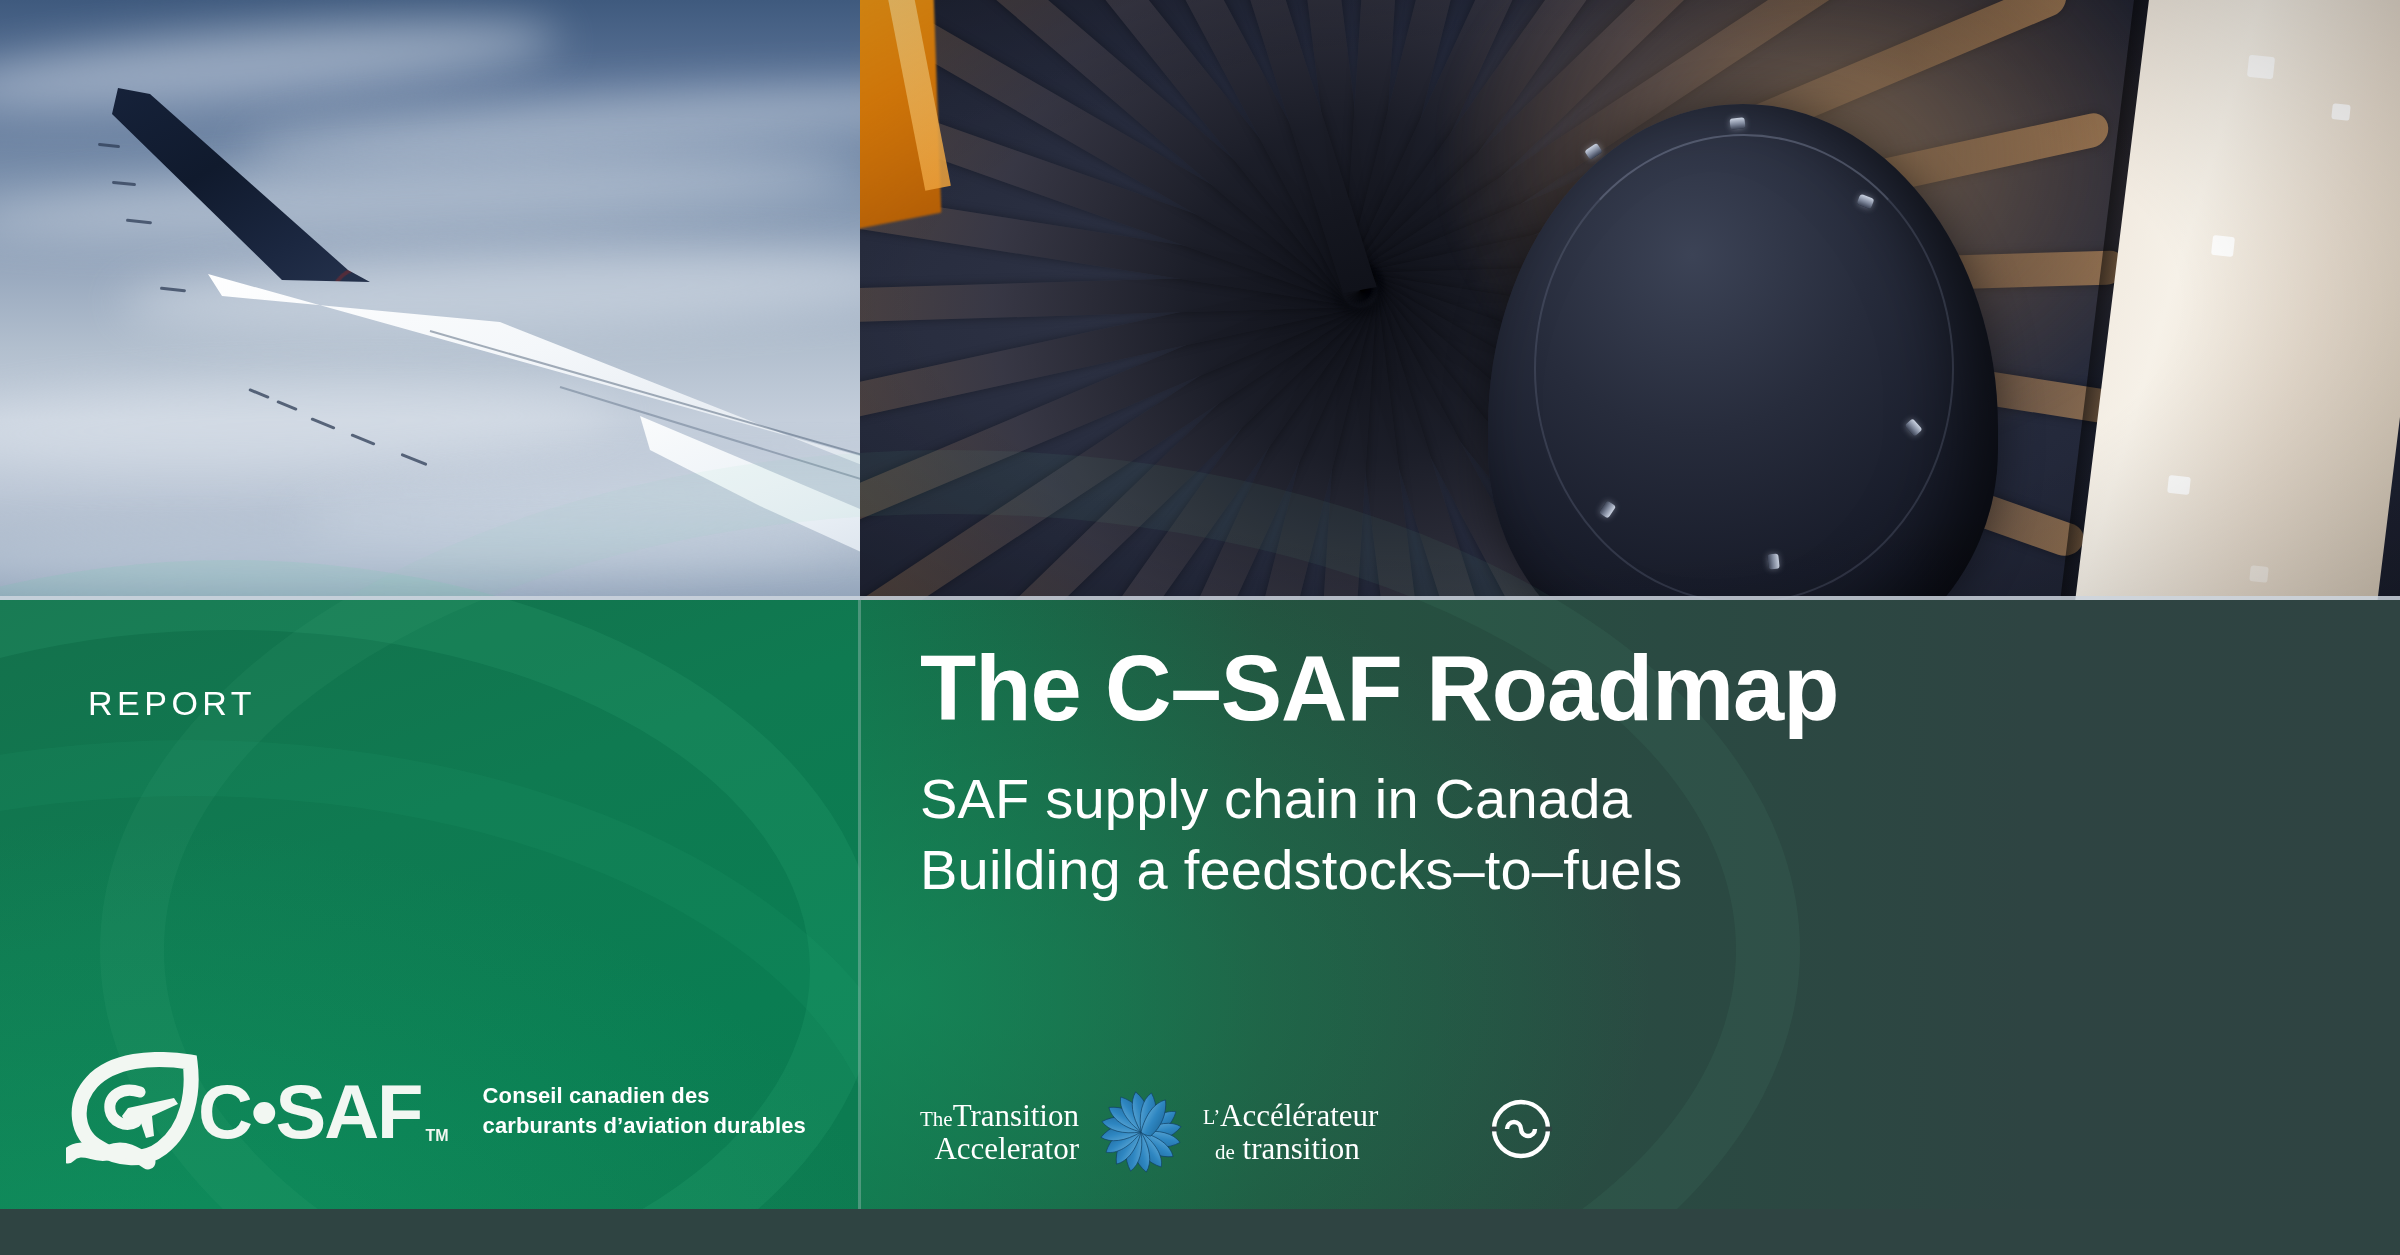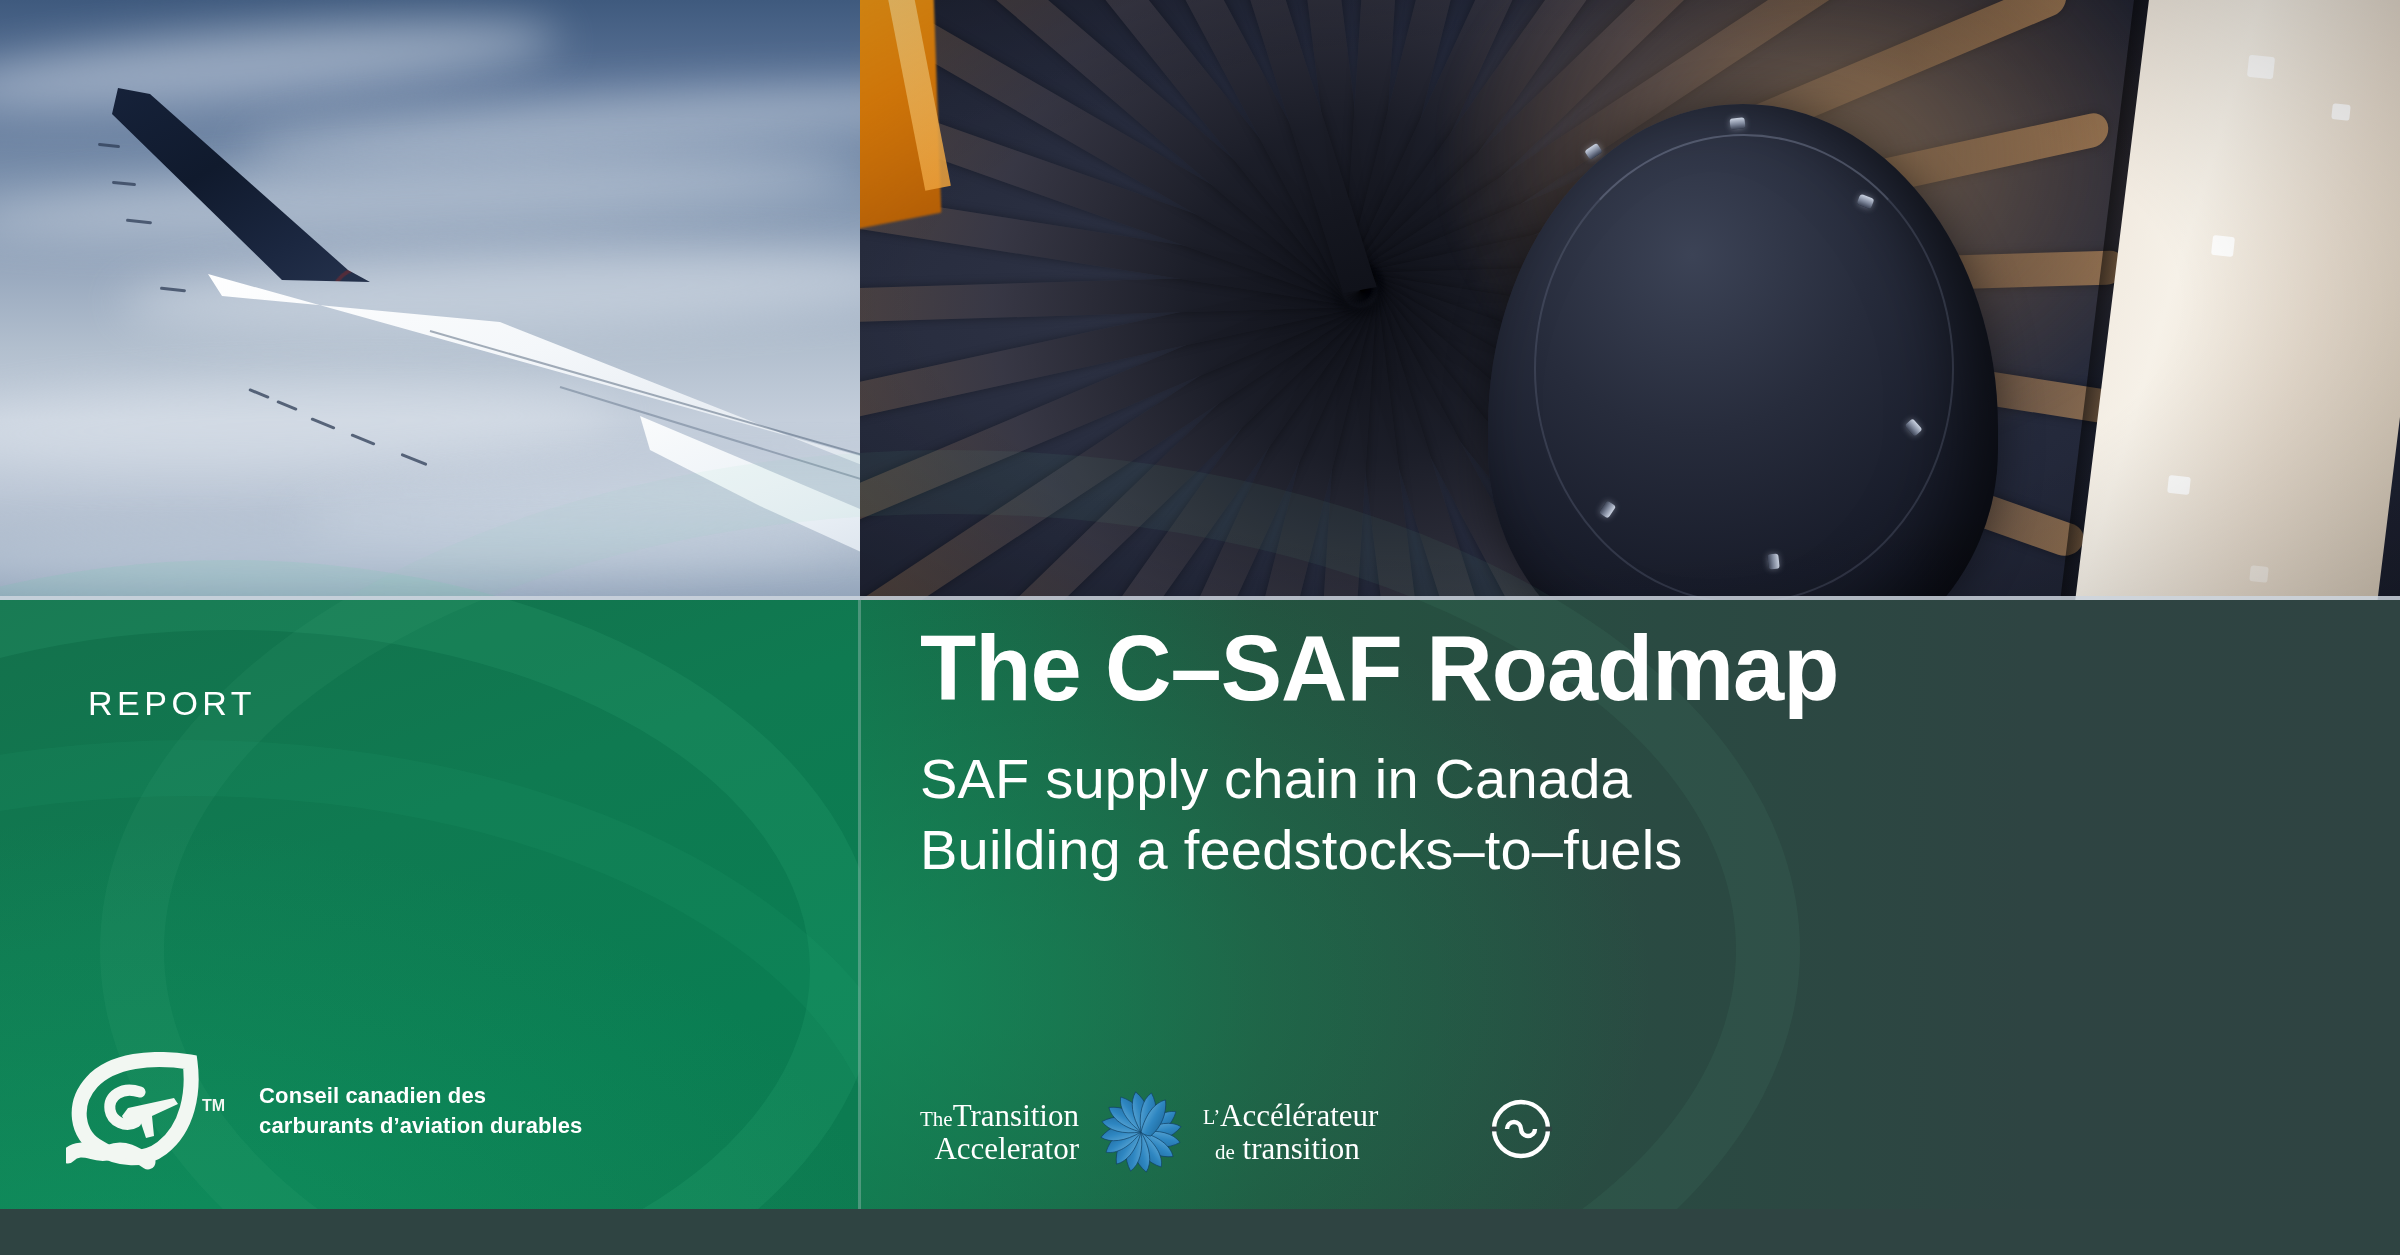--- a/index.html
+++ b/index.html
@@ -120,21 +120,21 @@
   .rsw1 { left:-760px; top:-150px; width:1700px; height:1000px; border:64px solid #74e0b0; }
 
   
   .vdivider { position:absolute; left:858px; top:600px; width:3px; height:655px;
      background:rgba(190,205,205,.35); z-index:7; }
 
   
   .report-kicker { position:absolute; left:88px; top:684px; z-index:10;
      color:#ffffff; font-size:34px; font-weight:400; letter-spacing:4.5px; }
 
-  .title-wrap { position:absolute; left:920px; top:620px; z-index:10; }
+  .title-wrap { position:absolute; left:920px; top:640px; z-index:10; }
   .main-title { color:#ffffff; font-size:92px; font-weight:700; letter-spacing:-1px;
      line-height:1.05; white-space:nowrap; font-family:"Liberation Sans", sans-serif; }
   .subtitle { margin-top:26px; color:#ffffff; font-size:56px; font-weight:400;
      line-height:1.28; letter-spacing:.2px; white-space:nowrap; }
 
   
   .csaf-logo { position:absolute; left:66px; top:1052px; z-index:10;
      display:flex; align-items:center; gap:0px; }
   .csaf-mark { width:136px; height:118px; flex:0 0 auto; }
   .csaf-word { font-size:76px; font-weight:800; color:#f2f7f2; letter-spacing:-2px;
@@ -293,20 +293,21 @@
         <path d="M34 96 C10 84 6 52 26 30 C46 8 86 4 124 10 C128 40 122 76 96 96 C78 110 52 108 34 96 Z" fill="none" stroke="#f2f7f2" stroke-width="15" stroke-linecap="round"></path>
 
         <path d="M74 40 C56 34 42 44 44 58 C46 70 60 76 70 70" fill="none" stroke="#f2f7f2" stroke-width="11" stroke-linecap="round"></path>
 
         <path d="M62 56 L108 46 L112 52 L86 64 L88 84 L80 86 L74 68 L60 72 L56 64 Z" fill="#f2f7f2"></path>
 
         <path d="M2 104 C16 90 30 106 44 100 C58 94 70 102 82 110" fill="none" stroke="#f2f7f2" stroke-width="15" stroke-linecap="round"></path>
       </svg>
     </span>
     <span class="csaf-word">
+      <span>C•SAF</span>
       <span class="csaf-tm">TM</span>
     </span>
     <span class="csaf-tag">
       <div>Conseil canadien des</div>
       <div>carburants d’aviation durables</div>
     </span>
   </div>
 
   <div class="ta-logo">
     <div class="ta-en">

